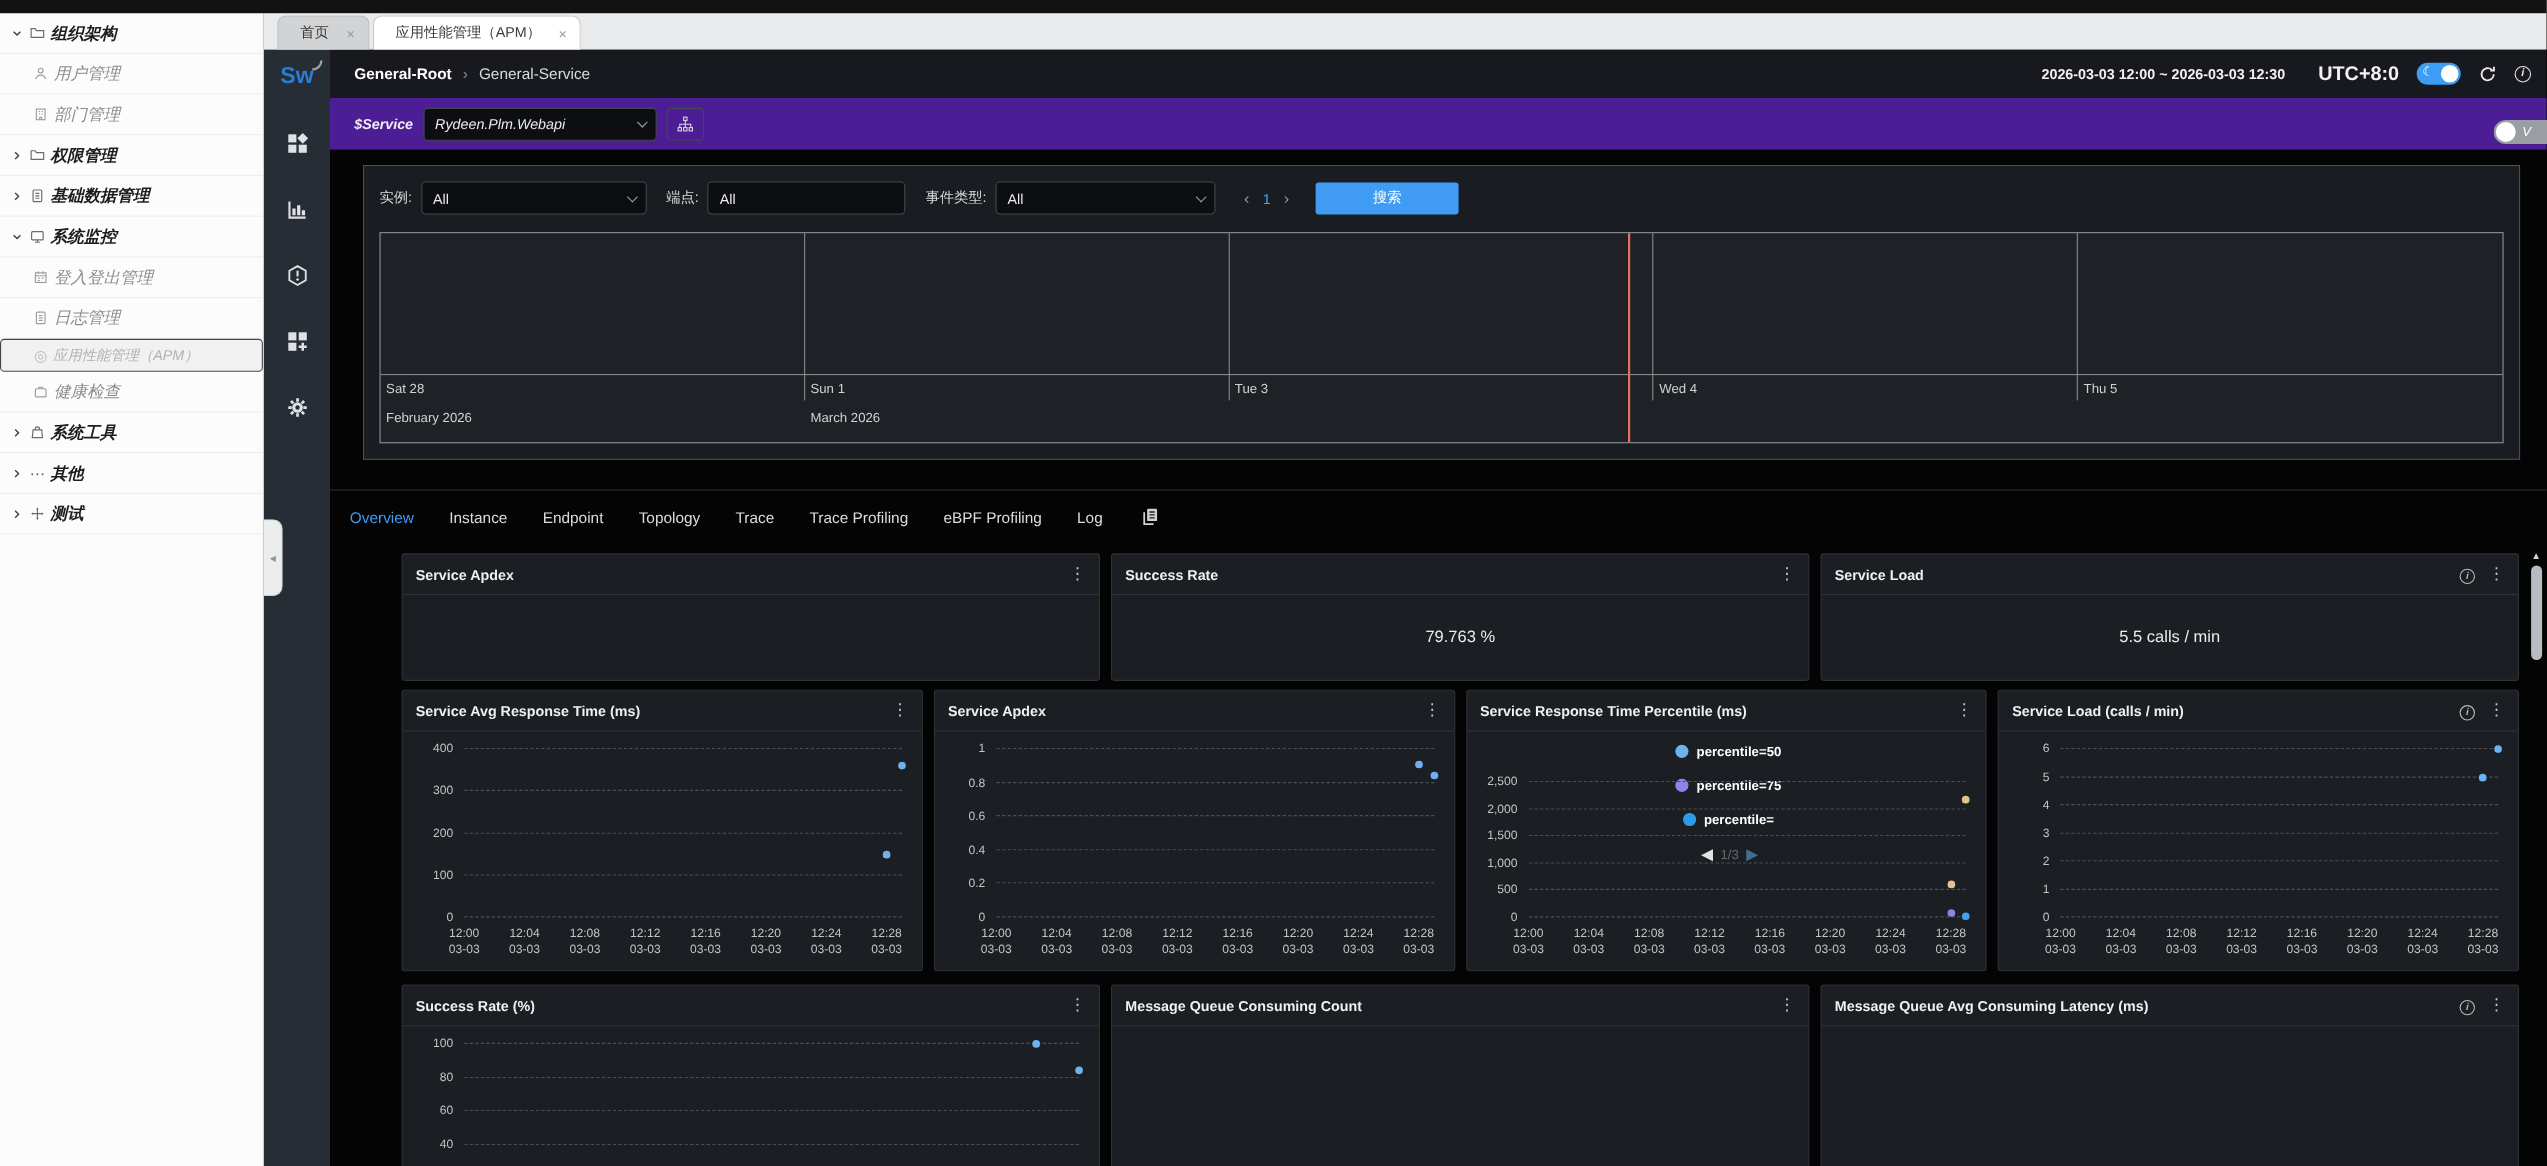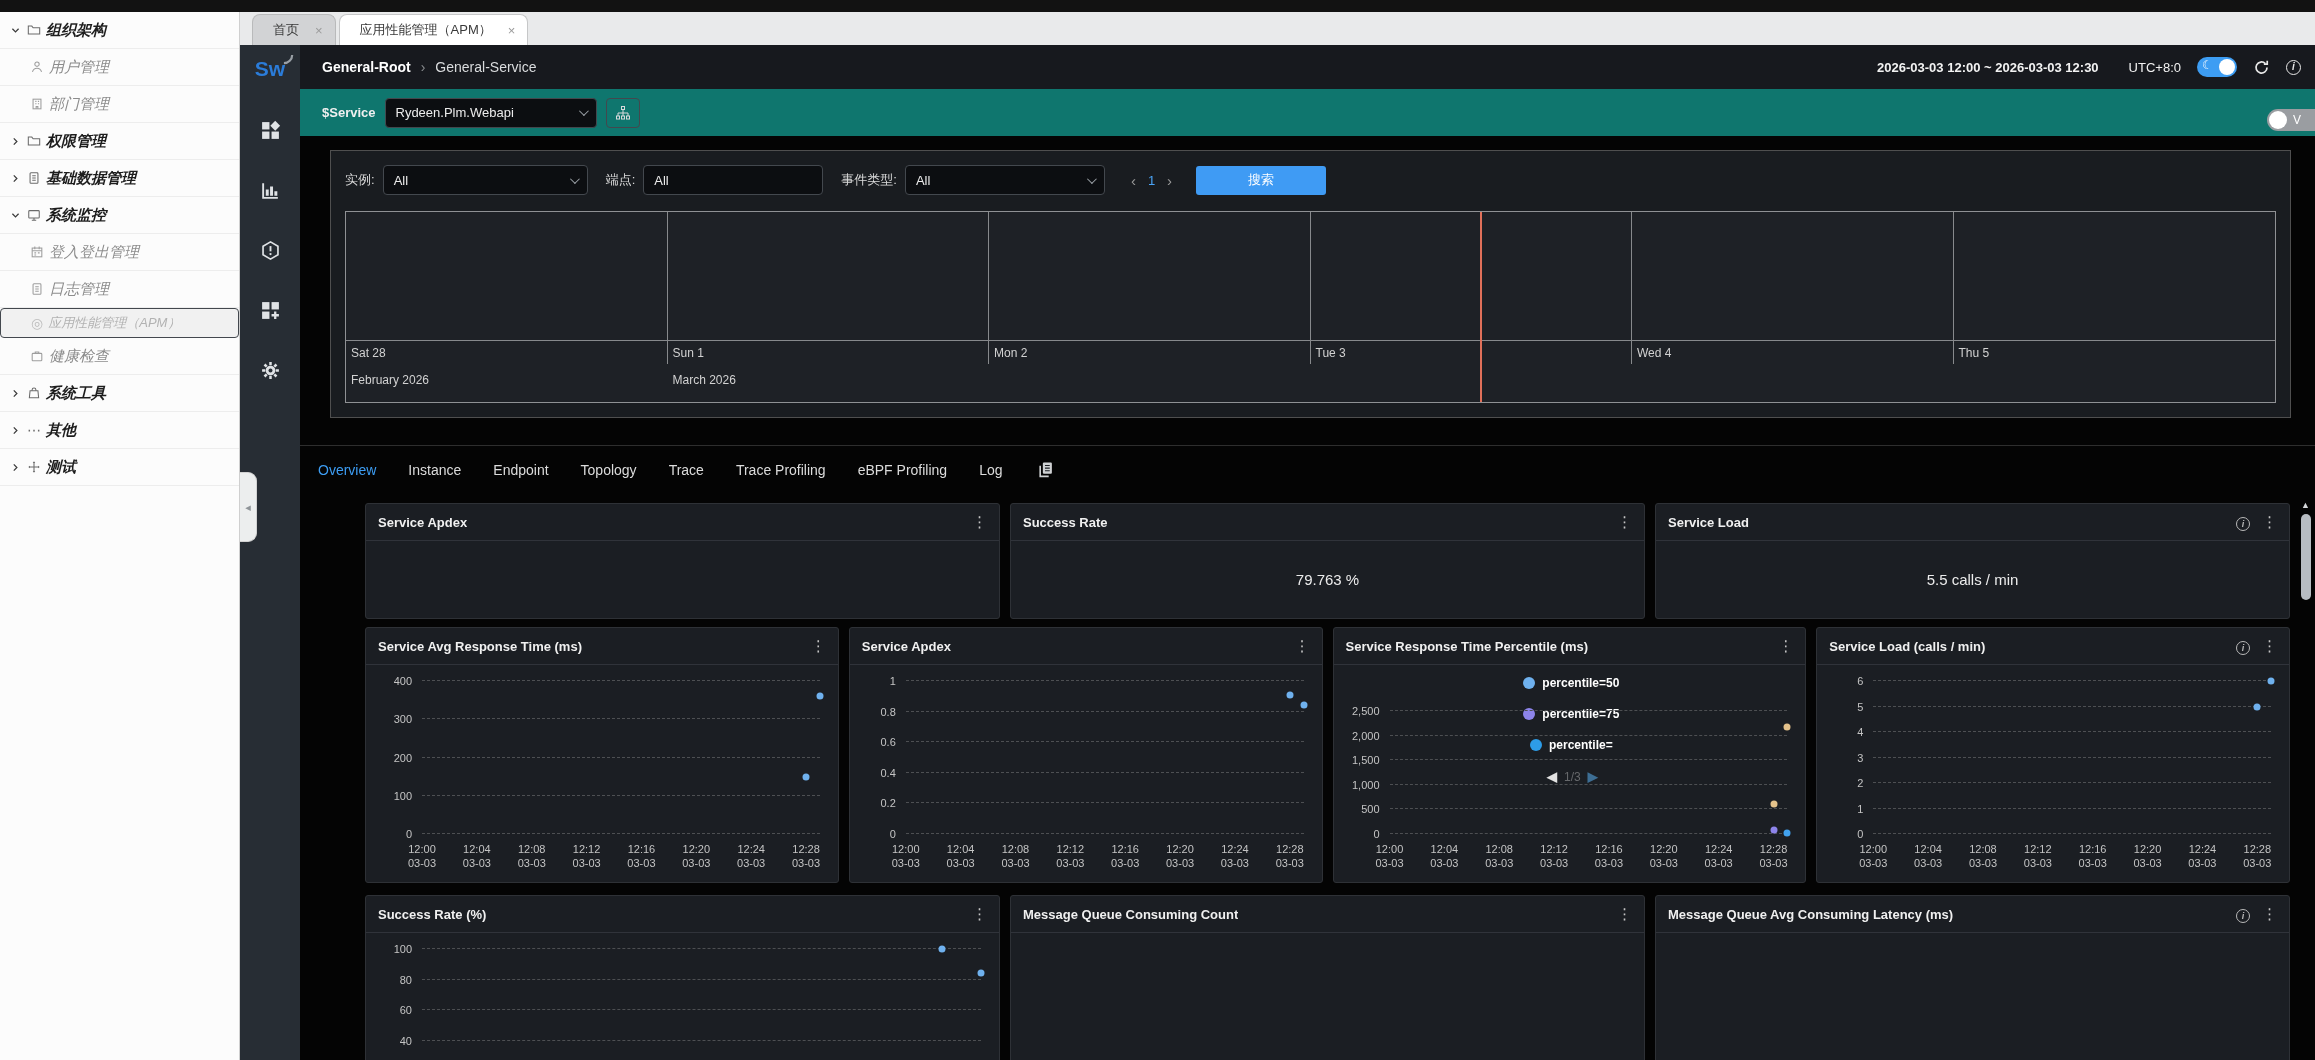--- a/index.html
+++ b/index.html
@@ -48,32 +48,32 @@
 
   
   .app { position:fixed; left:300px; top:45px; right:0; bottom:0; background:#040404; }
 
   .app-header { height:44px; background:#17191e; display:flex; align-items:center; padding:0 14px 0 22px; }
   .bc-root { color:#ffffff; font-weight:700; font-size:14px; cursor:pointer; }
   .bc-sep  { color:#8a8d90; margin:0 10px; font-size:14px; }
   .bc-cur  { color:#d9dbdd; font-size:14px; cursor:pointer; }
   .hdr-right { margin-left:auto; display:flex; align-items:center; gap:16px; }
   .time-range { color:#f2f2f2; font-size:13px; font-weight:700; }
-  .utc { color:#f2f2f2; font-size:13px; font-weight:400; margin-left:14px; }
+  .utc { color:#f2f2f2; font-size:18px; font-weight:700; margin-left:14px; }
   .toggle { width:40px; height:20px; background:#3d9df3; border-radius:10px; position:relative; cursor:pointer; flex:none; }
   .toggle .moon { position:absolute; left:5px; top:1px; color:#fff; font-size:12px; }
   .toggle .knob { position:absolute; right:2px; top:2px; width:16px; height:16px; background:#fff; border-radius:50%; }
   .hdr-ic { color:#e8e8e8; display:flex; cursor:pointer; }
   .hdr-ic svg { width:17px; height:17px; }
   .info-i { display:inline-flex; align-items:center; justify-content:center; width:15px; height:15px;
             border:1.4px solid currentColor; border-radius:50%; font-size:10px; font-style:italic;
             font-weight:700; line-height:1; }
 
   
-  .service-row { height:47px; background:#0f766e; display:flex; align-items:center; padding-left:22px; position:relative; }
+  .service-row { height:47px; background:#4c1d95; display:flex; align-items:center; padding-left:22px; position:relative;font-style:italic; }
   .svc-label { color:#f0f0f0; font-weight:700; font-size:13px; margin-right:9px; }
   .sel { height:30px; background:#0c0e11; border:1px solid #43484e; border-radius:4px; color:#ececec;
          display:flex; align-items:center; padding:0 10px; font-size:13px; cursor:pointer; }
   .sel .chev { width:7px; height:7px; border-right:1.5px solid #9aa0a6; border-bottom:1.5px solid #9aa0a6;
                transform:rotate(45deg) translateY(-2px); margin-left:auto; flex:none; }
   .svc-select { width:212px; }
   .sitemap-btn { width:34px; height:30px; margin-left:9px; border:1px solid #43484e; border-radius:4px;
                  display:flex; align-items:center; justify-content:center; color:#d7d9db; cursor:pointer; }
   .sitemap-btn svg { width:16px; height:16px; }
   .switch-v { position:absolute; right:-16px; bottom:5px; width:64px; height:22px; background:#9a9da1;
@@ -431,24 +431,20 @@
             <div class="tl-day">Sat 28</div>
             <div class="tl-month">February 2026</div>
           </div>
           <div class="tl-cell">
             <div class="tl-line"></div>
             <div class="tl-day">Sun 1</div>
             <div class="tl-month">March 2026</div>
           </div>
           <div class="tl-cell">
             <div class="tl-line"></div>
-            <div class="tl-day">Mon 2</div>
-          </div>
-          <div class="tl-cell">
-            <div class="tl-line"></div>
             <div class="tl-day">Tue 3</div>
           </div>
           <div class="tl-cell">
             <div class="tl-line"></div>
             <div class="tl-day">Wed 4</div>
           </div>
           <div class="tl-cell">
             <div class="tl-line"></div>
             <div class="tl-day">Thu 5</div>
           </div>

